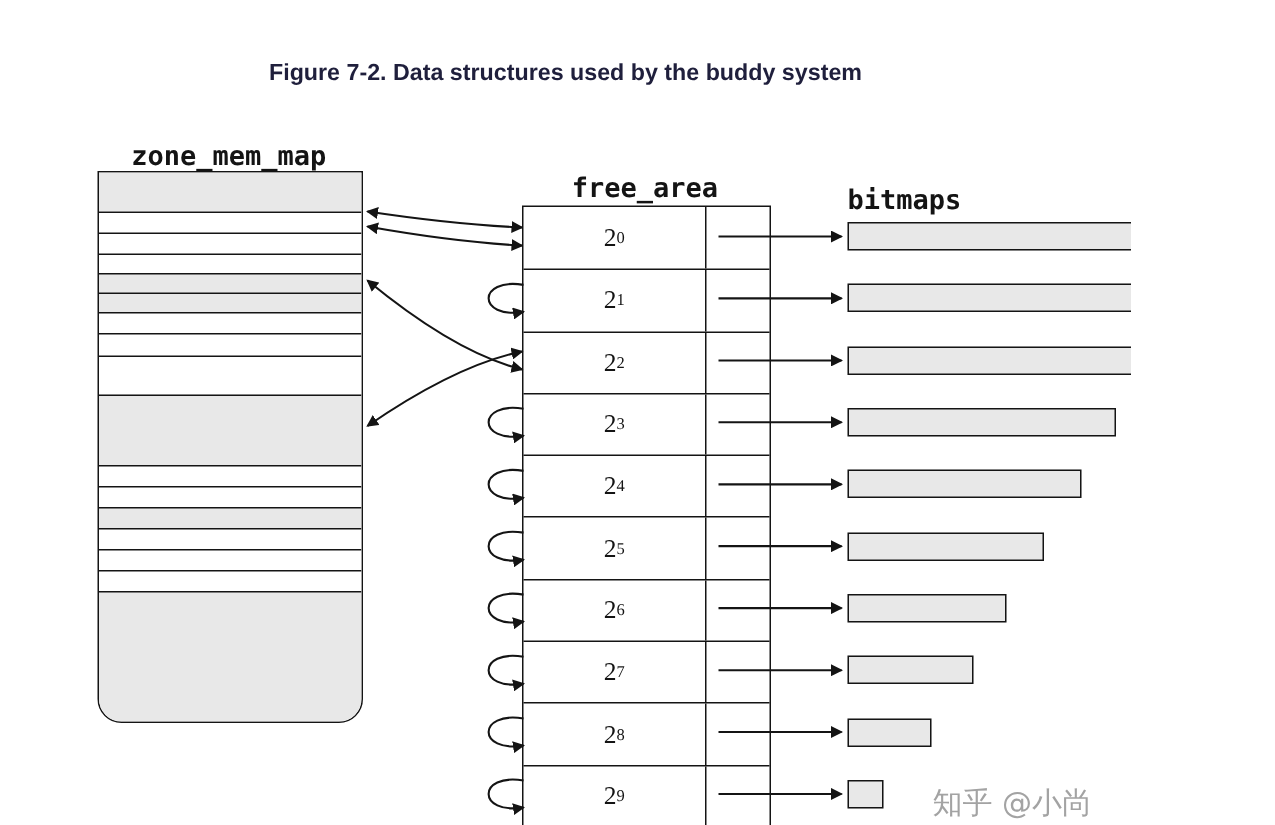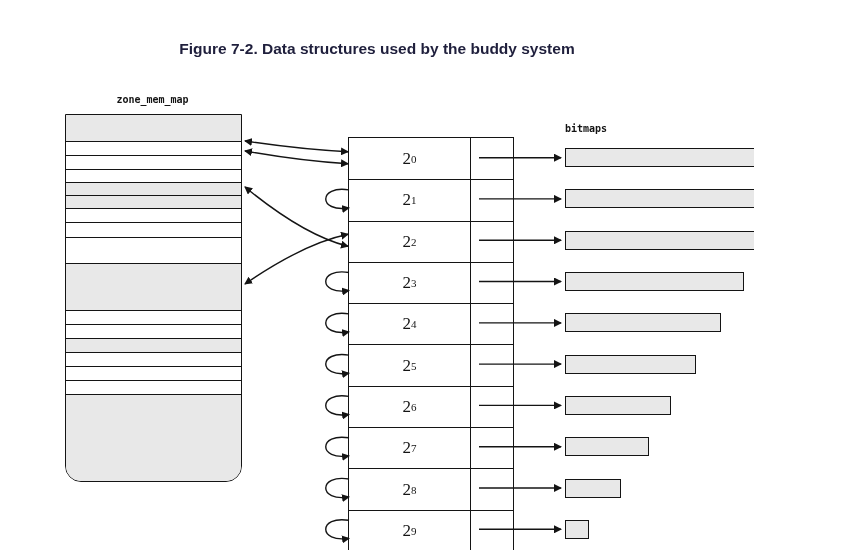--- a/index.html
+++ b/index.html
@@ -7,21 +7,21 @@
     position:relative; width:754px; height:550px; background:#ffffff;
     font-family:"Liberation Sans", sans-serif; overflow:hidden;margin-top:22px;
   }
   .fig-title {
     position:absolute; top:18px; left:0; right:0; text-align:center;
     font-size:15.5px; font-weight:bold; color:#1f1f3c;
     font-family:"Liberation Sans", sans-serif;
   }
   .mono-label {
     position:absolute; font-family:"DejaVu Sans Mono", monospace;
-    font-weight:bold; font-size:10px; color:#141414;
+    font-weight:bold; font-size:18px; color:#141414;
   }
   .zone-label { left:65px; width:175px; top:72px; text-align:center; }
   .fa-label-title { left:348px; width:164px; top:93px; text-align:center; }
   .bm-label { left:565px; top:101px;text-align:right; }
 
   
   .zone-box {
     position:absolute; left:65px; top:92px; width:175px;
     border:1.6px solid #141414; border-radius:0 0 16px 16px;
     overflow:hidden; background:#ffffff;
@@ -82,20 +82,21 @@
       <div class="zrow shaded" style="height: 47px;"></div>
       <div class="zrow" style="height: 14px;"></div>
       <div class="zrow" style="height: 14px;"></div>
       <div class="zrow shaded" style="height: 14px;"></div>
       <div class="zrow" style="height: 14px;"></div>
       <div class="zrow" style="height: 14px;"></div>
       <div class="zrow" style="height: 14px;"></div>
       <div class="zrow shaded" style="height: 87px;"></div>
     </div>
 
+  <div class="mono-label fa-label-title">free_area</div>
   <div class="fa-table">
       <div class="fa-row first">
         <div class="fa-order">
           <span>2</span>
           <sup>0</sup>
         </div>
         <div class="fa-small"></div>
       </div>
       <div class="fa-row">
         <div class="fa-order">
@@ -199,14 +200,15 @@
       <path d="M349 374.4 C318 369.4 318 397.4 349 392.4" class="arrow" marker-end="url(#ah)"></path>
       <path d="M349 415.8 C318 410.8 318 438.8 349 433.8" class="arrow" marker-end="url(#ah)"></path>
       <path d="M349 457.0 C318 452.0 318 480.0 349 475.0" class="arrow" marker-end="url(#ah)"></path>
       <path d="M349 498.3 C318 493.3 318 521.3 349 516.3" class="arrow" marker-end="url(#ah)"></path>
       <path d="M348 129.7 C305 127.7 263 121.7 245 119" class="arrow" marker-end="url(#ah)" marker-start="url(#ah)"></path>
       <path d="M348 141.7 C305 139.4 263 132.2 245 129" class="arrow" marker-end="url(#ah)" marker-start="url(#ah)"></path>
       <path d="M348 224.3 C305 213.6 263 179.8 245 165" class="arrow" marker-end="url(#ah)" marker-start="url(#ah)"></path>
       <path d="M348 212.3 C305 221.2 263 249.6 245 262" class="arrow" marker-end="url(#ah)" marker-start="url(#ah)"></path>
     </svg>
 
+  <div class="watermark">知乎 @小尚</div>
 
 </div>
 
 </body></html>

